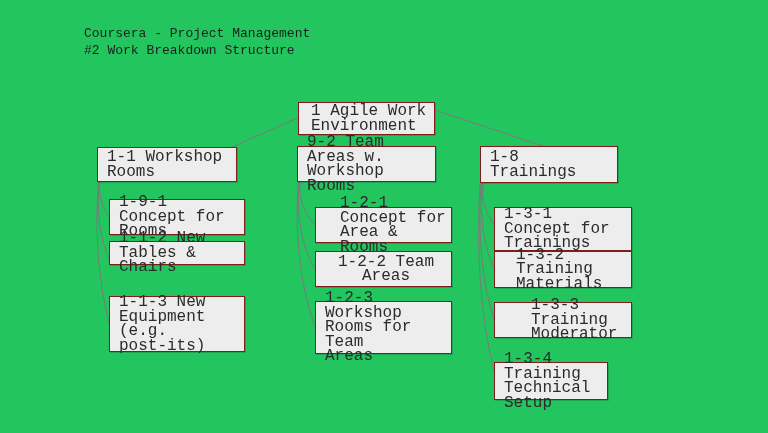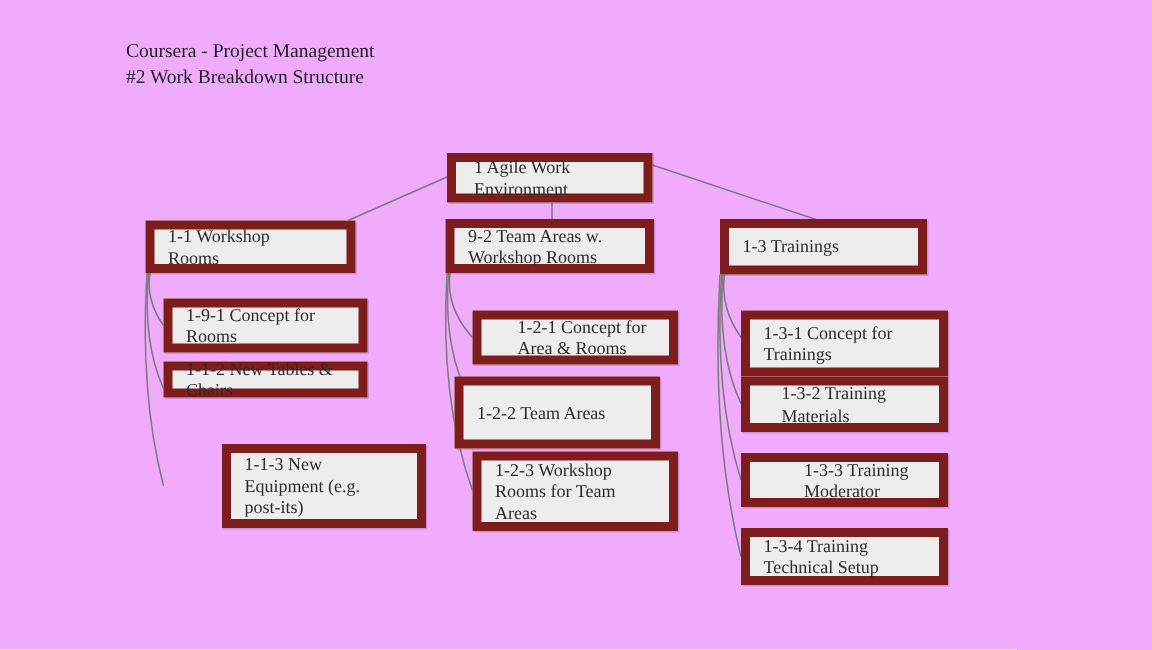--- a/index.html
+++ b/index.html
@@ -1,21 +1,21 @@
 <!DOCTYPE html>
 <html><head>
 <meta charset="utf-8">
 <style>
   html, body { margin: 0; padding: 0; background: #ffffff; }
   .canvas {
     position: relative;
     width: 768px;
     height: 433px;
-    background: #f0abfc;
-    font-family: Liberation Serif, serif;
+    background: #22c55e;
+    font-family: Liberation Mono, monospace;
     overflow: hidden;
   }
   .doc-title {
     position: absolute;
     left: 84px;
     top: 25px;
     font-size: 13px;
     line-height: 17px;
     color: #1f1f1f;
   }
@@ -26,25 +26,25 @@
   }
   .connectors path {
     stroke: #7a7a7a;
     stroke-width: 1;
     fill: none;
   }
   .node {
     position: absolute;
     box-sizing: border-box;
     background: #ededed;
-    border: 6px solid #7f1d1d;
+    border: 1px solid #7f1d1d;
     box-shadow: 1px 1px 0 rgba(0,0,0,0.15);
     display: flex;
     align-items: center;
-    font-size: 12px;
+    font-size: 16px;
     line-height: 14.5px;
     color: #2b2b2b;
     padding: 2px 4px 2px 9px;
     white-space: pre-line;
   }
   .node.root { padding-left: 12px; }
 </style>
 </head>
 <body>
 
@@ -77,36 +77,36 @@
 
   <div class="node root" style="left:298px; top:102px; width:137px; height:33px;">1 Agile Work
 Environment</div>
 
   <div class="node" style="left:97px; top:147px; width:140px; height:35px;">1-1 Workshop
 Rooms</div>
   <div class="node" style="left:109px; top:199px; width:136px; height:36px;">1-9-1 Concept for
 Rooms</div>
   <div class="node" style="left:109px; top:241px; width:136px; height:24px;">1-1-2 New Tables &amp;
 Chairs</div>
-  <div class="node" style="left:109px; top:296px; width:136px; height:56px;margin-left:39px;">1-1-3 New
+  <div class="node" style="left:109px; top:296px; width:136px; height:56px;">1-1-3 New
 Equipment (e.g.
 post-its)</div>
 
   <div class="node" style="left:297px; top:146px; width:139px; height:36px;">9-2 Team Areas w.
 Workshop Rooms</div>
   <div class="node" style="left:315px; top:207px; width:137px; height:36px;padding-left:24px;">1-2-1 Concept for
 Area &amp; Rooms</div>
-  <div class="node" style="left:303px; top:251px; width:137px; height:48px;">1-2-2 Team Areas</div>
+  <div class="node" style="left:315px; top:251px; width:137px; height:36px;text-align:center;">1-2-2 Team Areas</div>
   <div class="node" style="left:315px; top:301px; width:137px; height:53px;">1-2-3 Workshop
 Rooms for Team
 Areas</div>
 
-  <div class="node" style="left:480px; top:146px; width:138px; height:37px;">1-3 Trainings</div>
+  <div class="node" style="left:480px; top:146px; width:138px; height:37px;">1-8 Trainings</div>
   <div class="node" style="left:494px; top:207px; width:138px; height:44px;">1-3-1 Concept for
 Trainings</div>
   <div class="node" style="left:494px; top:251px; width:138px; height:37px;padding-left:21px;">1-3-2 Training
 Materials</div>
   <div class="node" style="left:494px; top:302px; width:138px; height:36px;padding-left:36px;">1-3-3 Training
 Moderator</div>
-  <div class="node" style="left:494px; top:352px; width:138px; height:38px;">1-3-4 Training
+  <div class="node" style="left:494px; top:362px; width:114px; height:38px;">1-3-4 Training
 Technical Setup</div>
 
 </div>
 
 </body></html>

